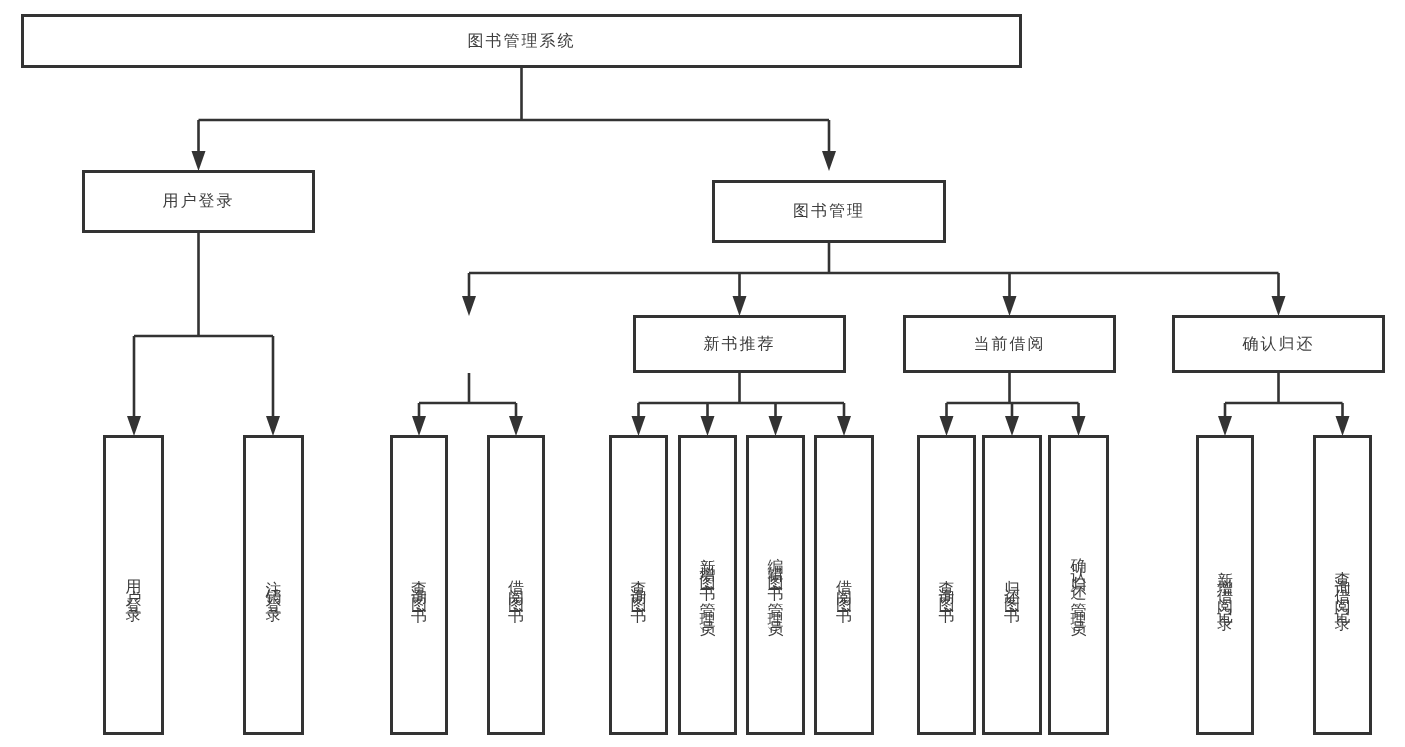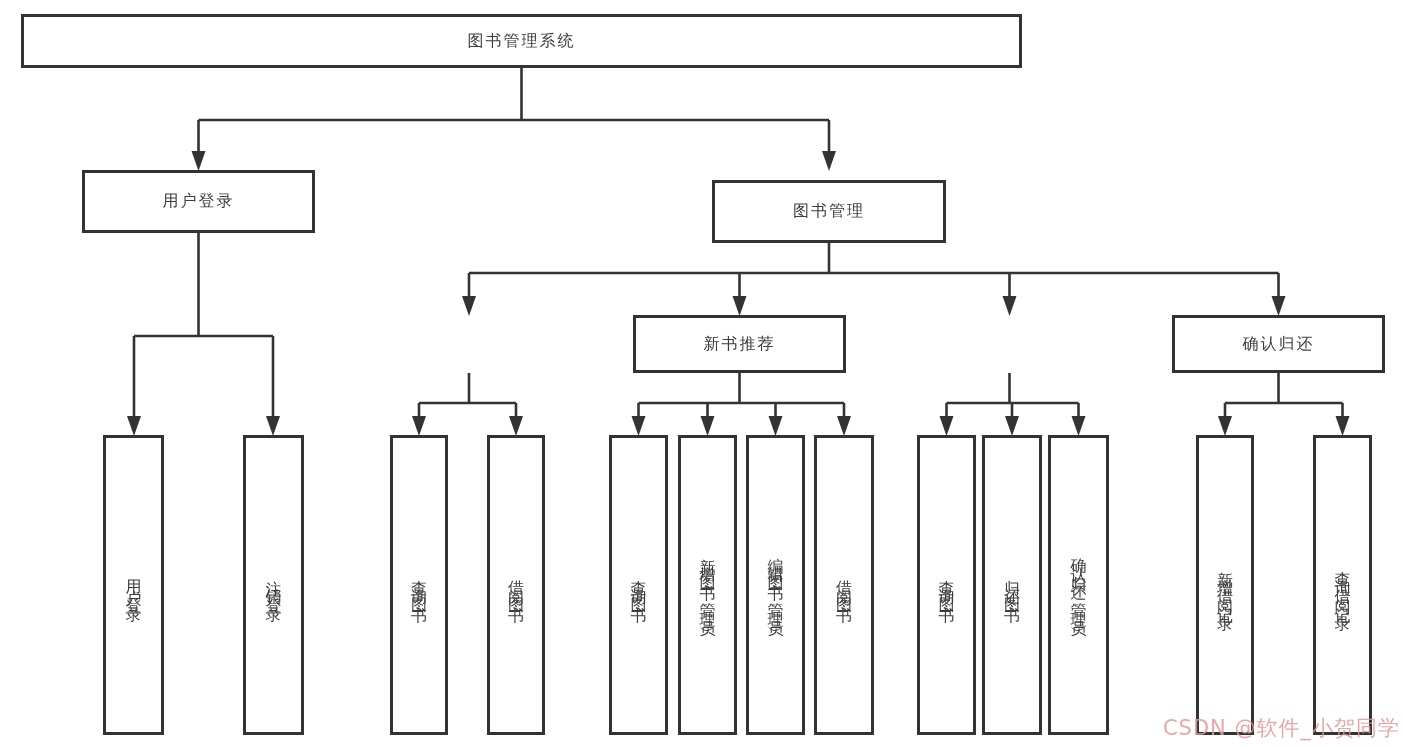--- a/index.html
+++ b/index.html
@@ -88,20 +88,23 @@
   <div class="node" style="left:82px;top:170px;width:233px;height:63px;">
     <span>用户登录</span>
   </div>
   <div class="node" style="left:712px;top:180px;width:234px;height:63px;">
     <span>图书管理</span>
   </div>
 
   <div class="node" style="left:633px;top:315px;width:213px;height:58px;">
     <span>新书推荐</span>
   </div>
+  <div class="node" style="left:903px;top:315px;width:213px;height:58px;">
+    <span>当前借阅</span>
+  </div>
   <div class="node" style="left:1172px;top:315px;width:213px;height:58px;">
     <span>确认归还</span>
   </div>
 
   <div class="node vertical" style="left:103px;top:435px;width:61px;height:300px;">
     <span class="vtext">用户登录</span>
   </div>
   <div class="node vertical" style="left:243px;top:435px;width:61px;height:300px;">
     <span class="vtext">注销登录</span>
   </div>
@@ -136,15 +139,14 @@
     <span class="vtext">确认归还（管理员）</span>
   </div>
 
   <div class="node vertical" style="left:1196px;top:435px;width:58px;height:300px;">
     <span class="vtext">新增借阅记录</span>
   </div>
   <div class="node vertical" style="left:1313px;top:435px;width:59px;height:300px;">
     <span class="vtext">查询借阅记录</span>
   </div>
 
-  <div class="watermark">CSDN @软件_小贺同学</div>
 
 </div>
 
 </body></html>

